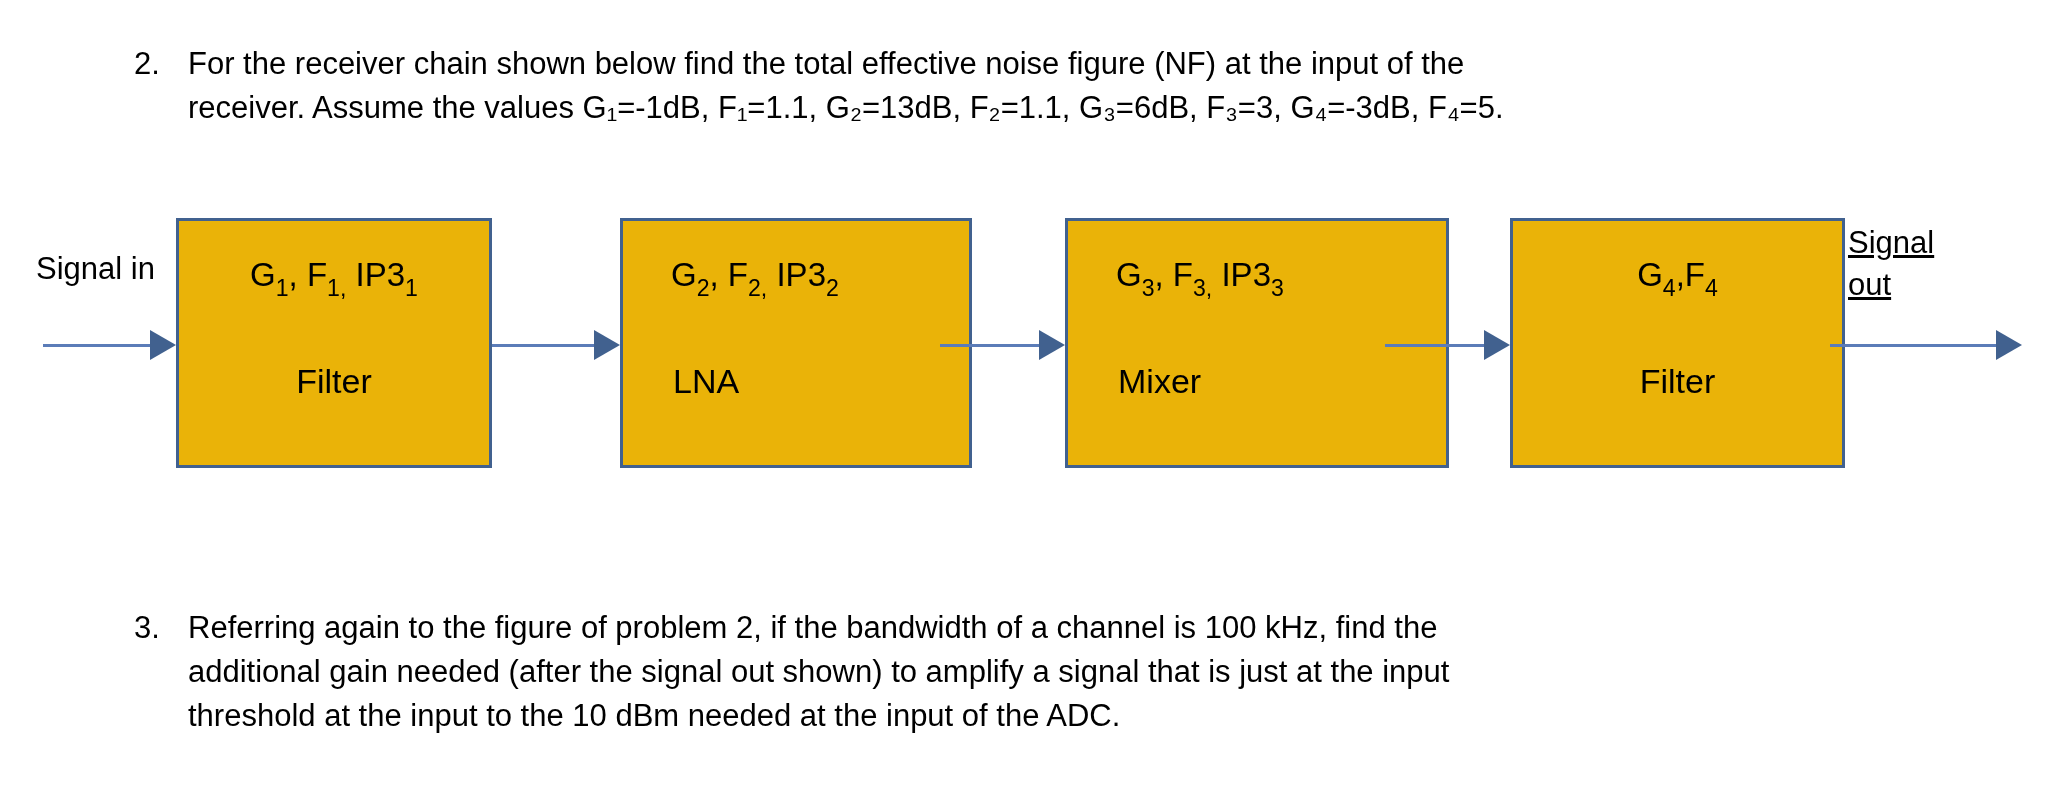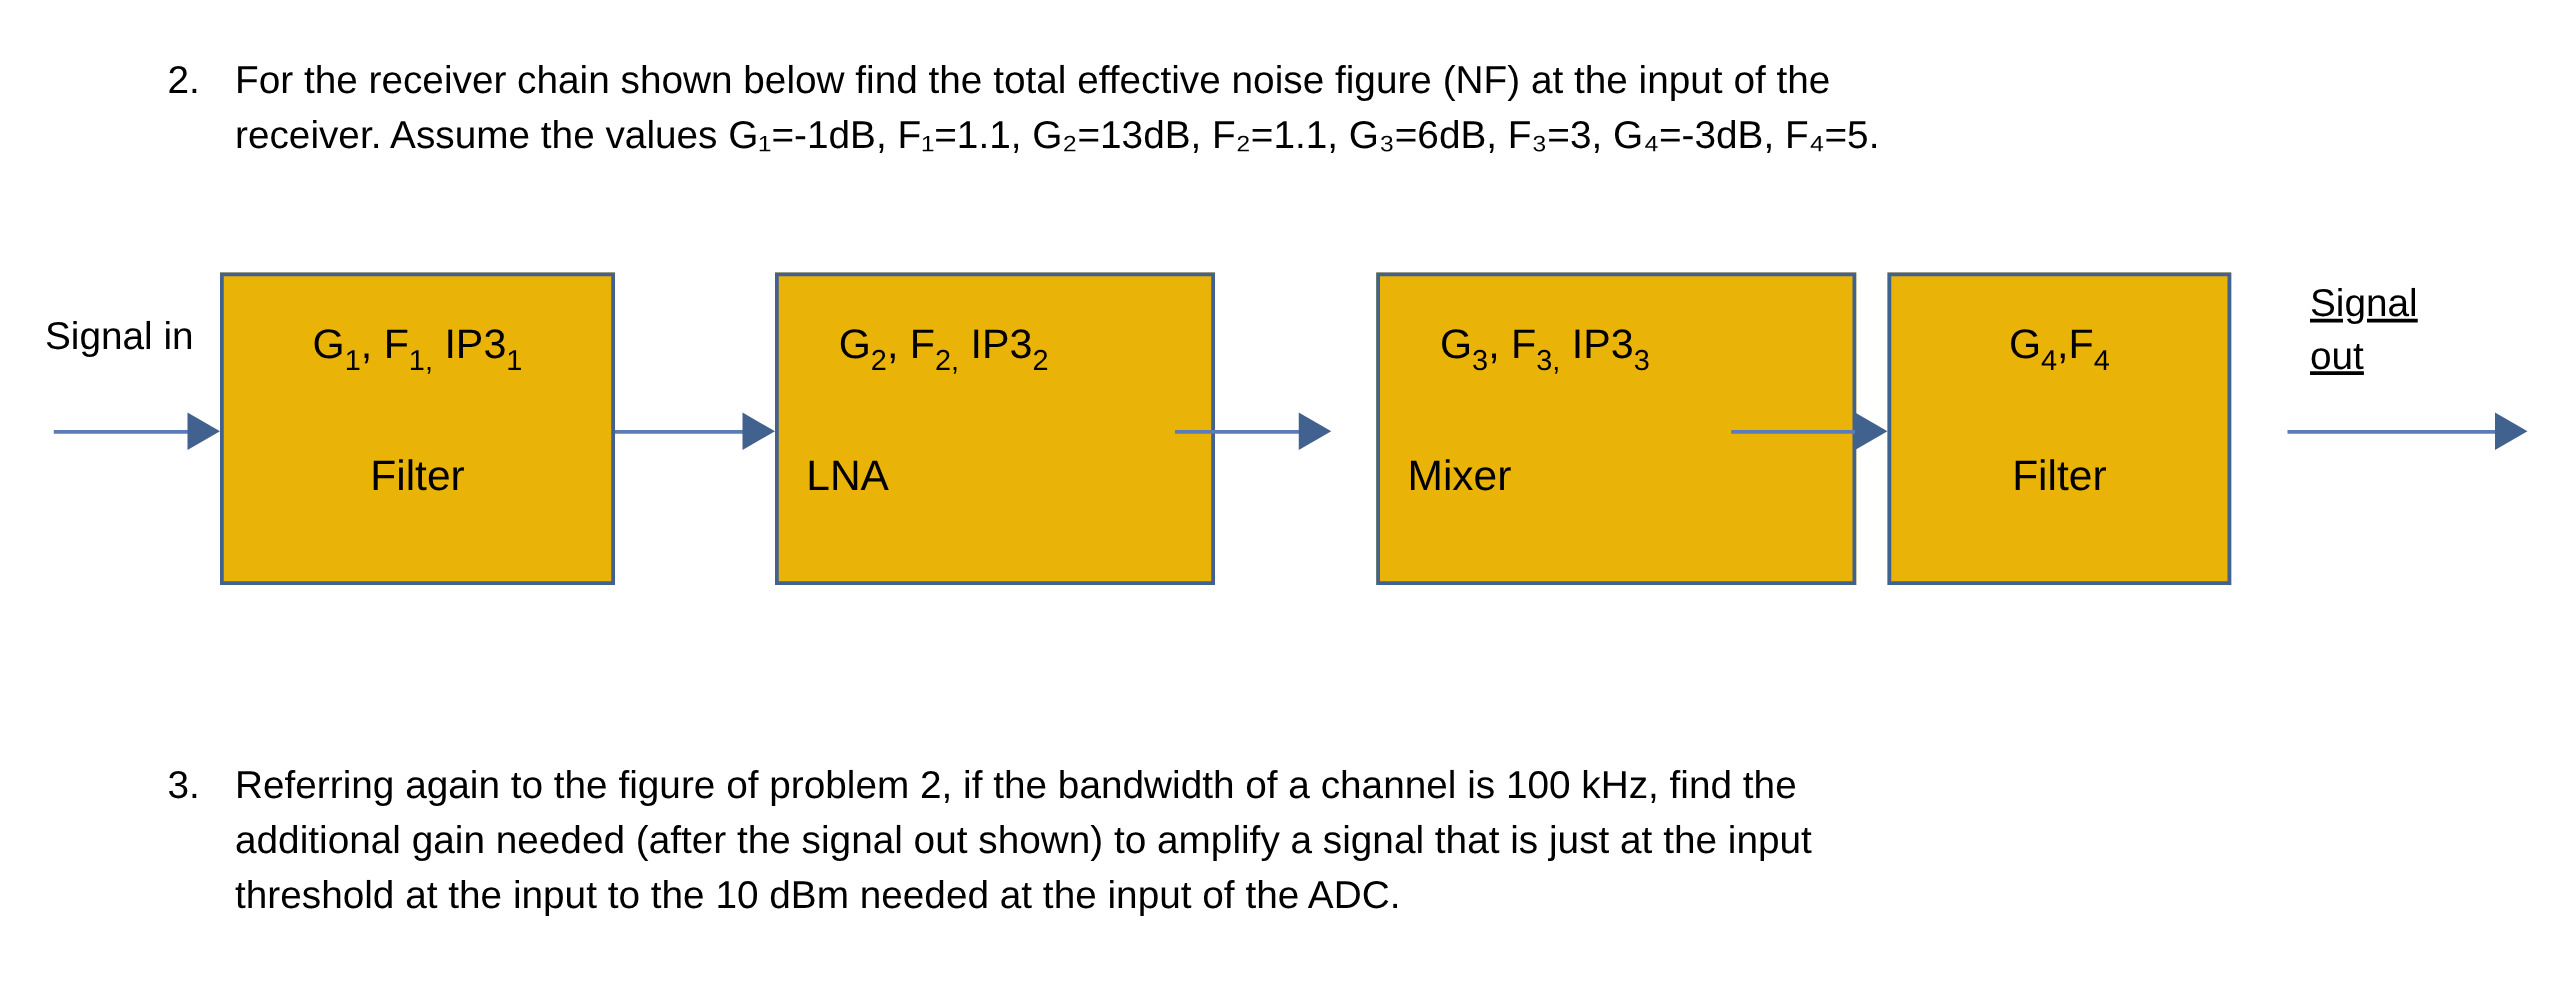--- a/index.html
+++ b/index.html
@@ -88,26 +88,26 @@
     text-align: center;
     font-size: 34px;
     line-height: 36px;
   }
   .blk.stage-1 .params, .blk.stage-1 .kind,
   .blk.stage-2 .params, .blk.stage-2 .kind,
   .blk.stage-3 .params, .blk.stage-3 .kind { text-align: center; }
 
   #block-1 { left: 176px; width: 316px; }
   #block-2 { left: 620px; width: 352px; }
-  #block-3 { left: 1065px; width: 384px; margin-left: 36px; }
-  #block-4 { left: 1510px; width: 275px; }
+  #block-3 { left: 1065px; width: 384px; }
+  #block-4 { left: 1510px; width: 335px; }
 
   #block-2 .params, #block-2 .kind,
   #block-3 .params, #block-3 .kind { text-align: left; padding-left: 48px; }
-  #block-2 .kind, #block-3 .kind { padding-left: 22px; }
+  #block-2 .kind, #block-3 .kind { padding-left: 50px; }
 
   
   .wire {
     position: absolute;
     height: 3px;
     background: #5b7cb8;
     top: 344px;
   }
   .arrowhead {
     position: absolute;

